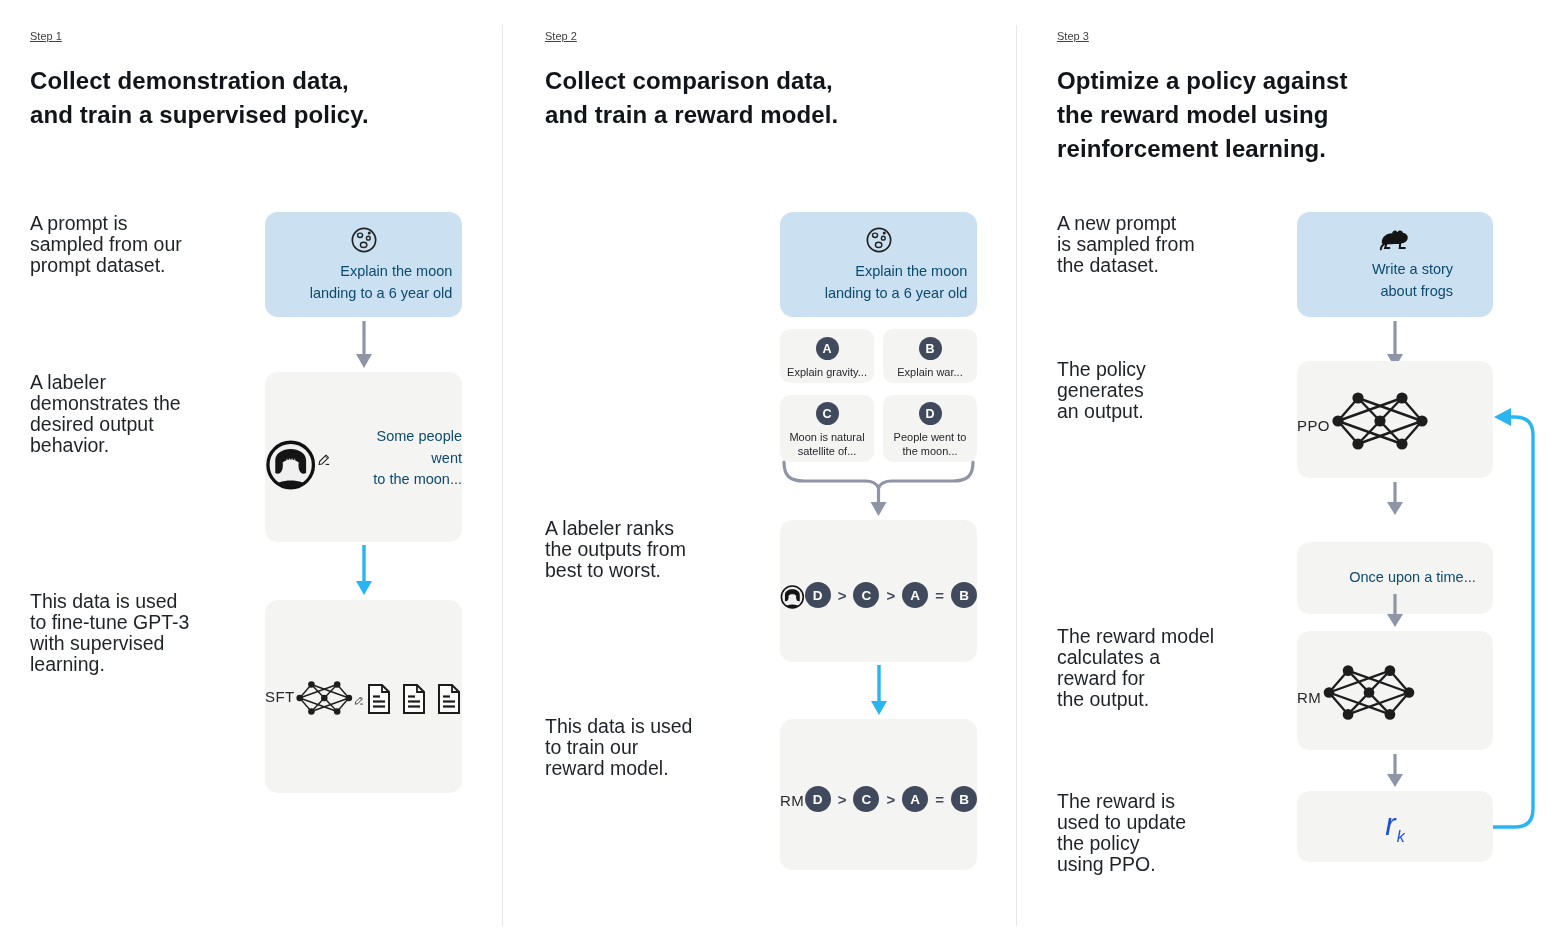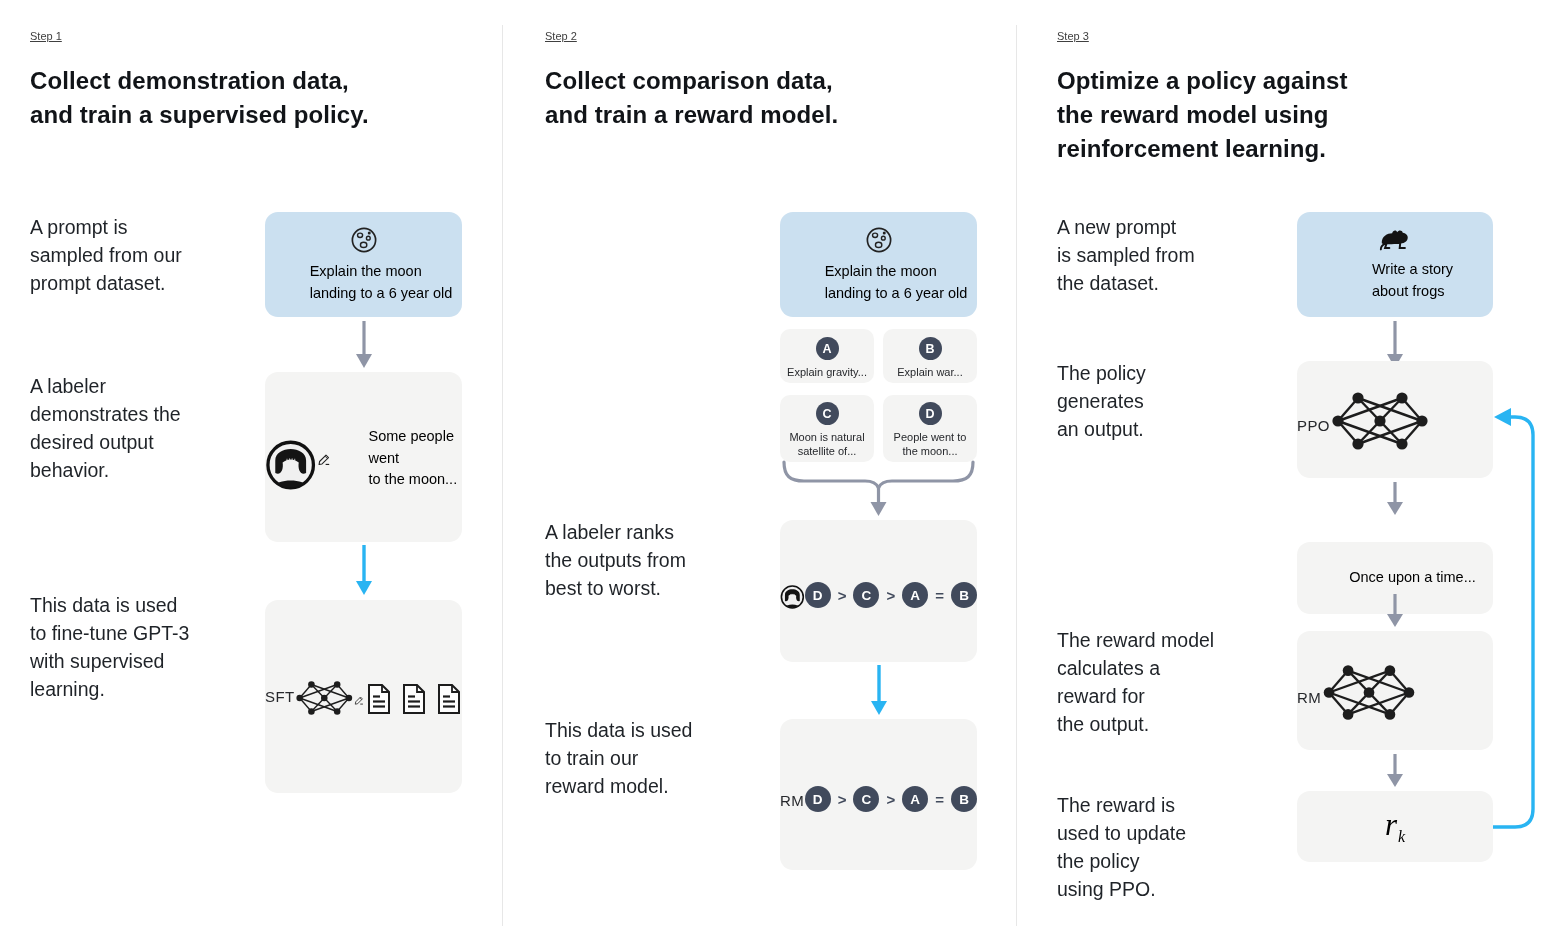--- a/index.html
+++ b/index.html
@@ -4,39 +4,39 @@
 <style>
   * { margin:0; padding:0; box-sizing:border-box; }
   html,body { background:#ffffff; }
   .page {
     position:relative; width:1556px; height:948px; background:#ffffff;
     font-family:"Liberation Sans","DejaVu Sans",sans-serif; color:#1f2328; overflow:hidden;
   }
   .divider { position:absolute; top:25px; bottom:22px; width:1px; background:#e7e7e7; }
   .step-label { position:absolute; font-size:11px; color:#404040; white-space:pre-line;text-decoration:underline; }
   .heading { position:absolute; font-size:24px; line-height:34px; font-weight:700; color:#111418; white-space:pre-line; letter-spacing:.1px; }
-  .caption { position:absolute; font-size:19.5px; line-height:28px; color:#1f2328; white-space:pre-line; }
+  .caption { position:absolute; font-size:19.5px; line-height:21px; color:#1f2328; white-space:pre-line; }
   .pbox { position:absolute; width:197px; border-radius:13px; background:#cbe0f0;
           display:flex; flex-direction:column; align-items:center; }
   .gbox { position:absolute; width:197px; border-radius:13px; background:#f4f4f3;
           display:flex; flex-direction:row; align-items:center; }
-  .box-text { font-size:14.5px; line-height:21.5px; color:#000000; text-align:left; white-space:pre-line;margin-left:35px; }
+  .box-text { font-size:14.5px; line-height:21.5px; color:#0c4a6e; text-align:right; white-space:pre-line;margin-left:35px; }
   .net-label { font-size:15px; color:#26282c; letter-spacing:.4px; }
   .arrow { position:absolute; }
   .answers { position:absolute; display:grid; grid-template-columns:94px 94px; column-gap:9px; row-gap:12px; }
   .acell { background:#f4f4f3; border-radius:10px; display:flex; flex-direction:column; align-items:center; padding-top:8px; }
   .acell.tall { padding-top:7px; }
   .letter-circle { width:23px; height:23px; border-radius:50%; background:#414a5c; color:#fff;
                    font-size:12.5px; font-weight:700; display:flex; align-items:center; justify-content:center; }
   .acell-text { margin-top:5px; font-size:11px; line-height:14px; color:#26282c; text-align:center; white-space:pre-line; }
   .rank-row { display:flex; align-items:center; justify-content:center; gap:7px; }
   .rank-circle { width:26px; height:26px; border-radius:50%; background:#414a5c; color:#fff;
                  font-size:13.5px; font-weight:700; display:flex; align-items:center; justify-content:center; }
   .rank-sep { color:#414a5c; font-size:15px; font-weight:700; }
-  .rk-wrap { font-family:Liberation Serif, serif; font-style:italic; color:#000000; }
+  .rk-wrap { font-family:Liberation Sans, sans-serif; font-style:italic; color:#1d4ed8; }
   .rk-main { font-size:31px; }
   .rk-sub { font-size:16px; vertical-align:-7px; margin-left:1px; }
   .docs-row { display:flex; gap:9px; }
 </style>
 </head>
 <body>
 
 <div class="page">
 
   <svg width="0" height="0" style="position:absolute">

